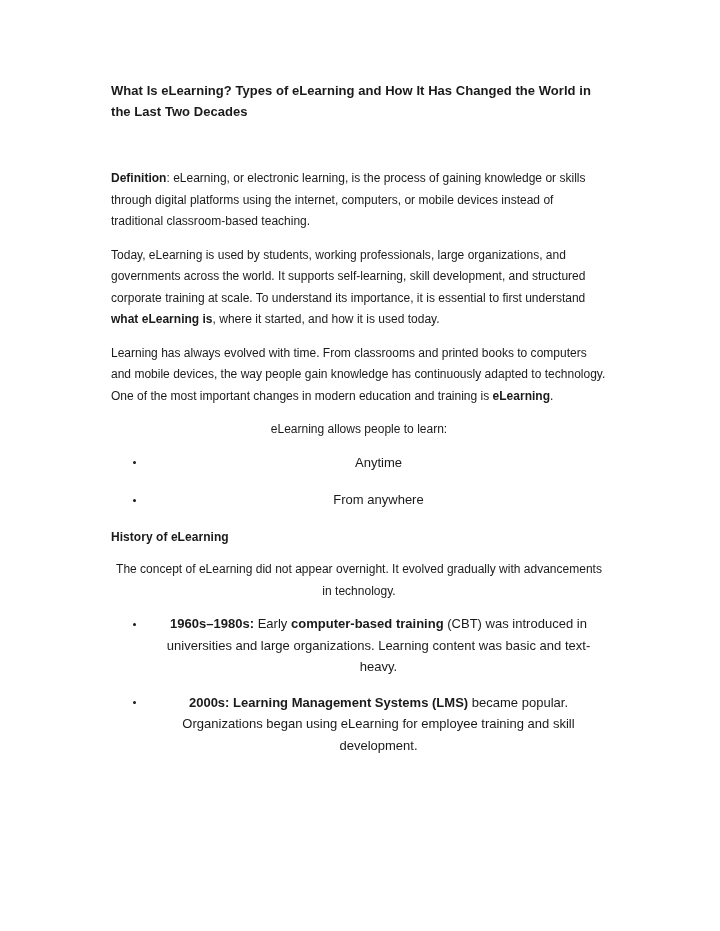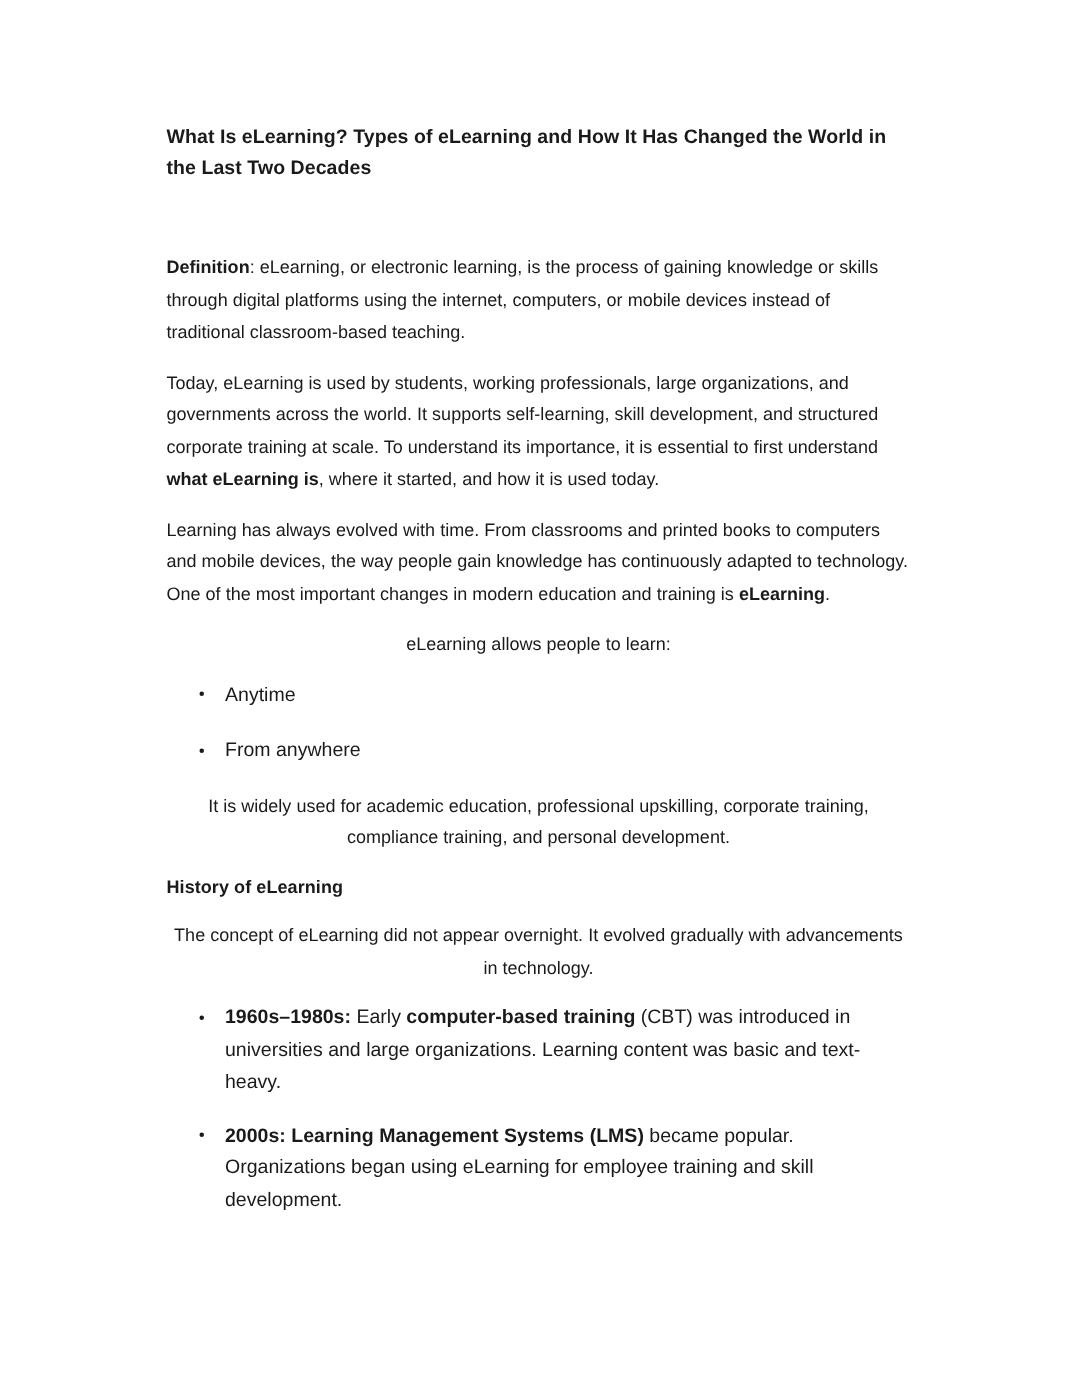--- a/index.html
+++ b/index.html
@@ -62,20 +62,21 @@
   }
   ul.bullets.timeline {
     margin: 7px 0 0 0;
   }
   ul.bullets li {
     position: relative;
     font-size: 13px;
     line-height: 21.5px;
     padding-left: 39px;
     letter-spacing: 0.01px;
+    text-align: center;
   }
   ul.bullets.simple li {
     margin-bottom: 16px;
   }
   ul.bullets.timeline li {
     margin-bottom: 14px;
     padding-left: 39px;
     width: 457px;
   }
   ul.bullets li::before {
@@ -107,21 +108,20 @@
 
   <p class="para"><span>Learning has always evolved with time. From classrooms and printed books to computers and mobile devices, the way people gain knowledge has continuously adapted to technology. One of the most important changes in modern education and training is </span><b>eLearning</b><span>.</span></p>
 
   <p class="para tight">eLearning allows people to learn:</p>
 
   <ul class="bullets simple">
     <li><span>Anytime</span></li>
     <li><span>From anywhere</span></li>
   </ul>
 
-  <p class="para tight">It is widely used for academic education, professional upskilling, corporate training, compliance training, and personal development.</p>
 
   <p class="section-heading">History of eLearning</p>
 
   <p class="para tight">The concept of eLearning did not appear overnight. It evolved gradually with advancements in technology.</p>
 
   <ul class="bullets timeline">
     <li><b>1960s–1980s:</b><span> Early </span><b>computer-based training</b><span> (CBT) was introduced in universities and large organizations. Learning content was basic and text-heavy.</span></li>
     <li><b>2000s: Learning Management Systems (LMS)</b><span> became popular. Organizations began using eLearning for employee training and skill development.</span><b></b><span></span></li>
 
   </ul>

